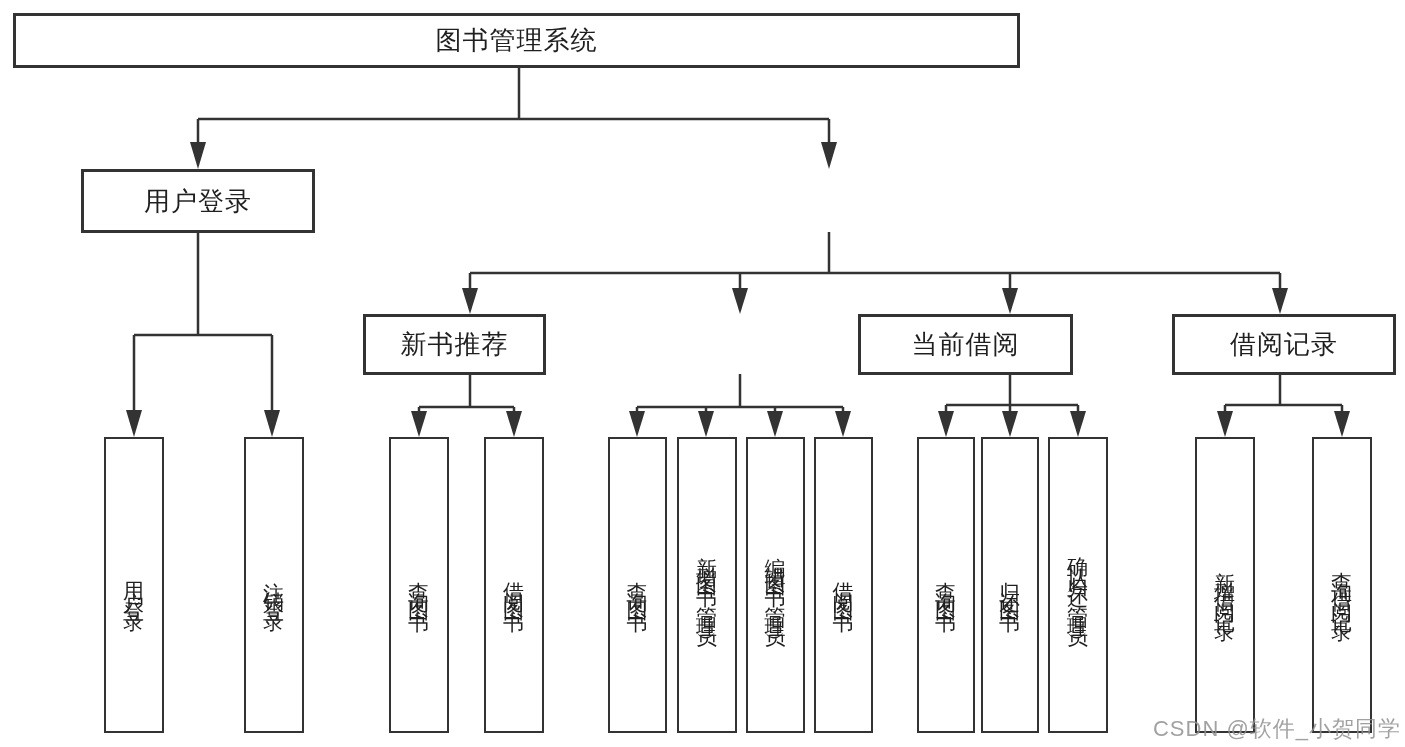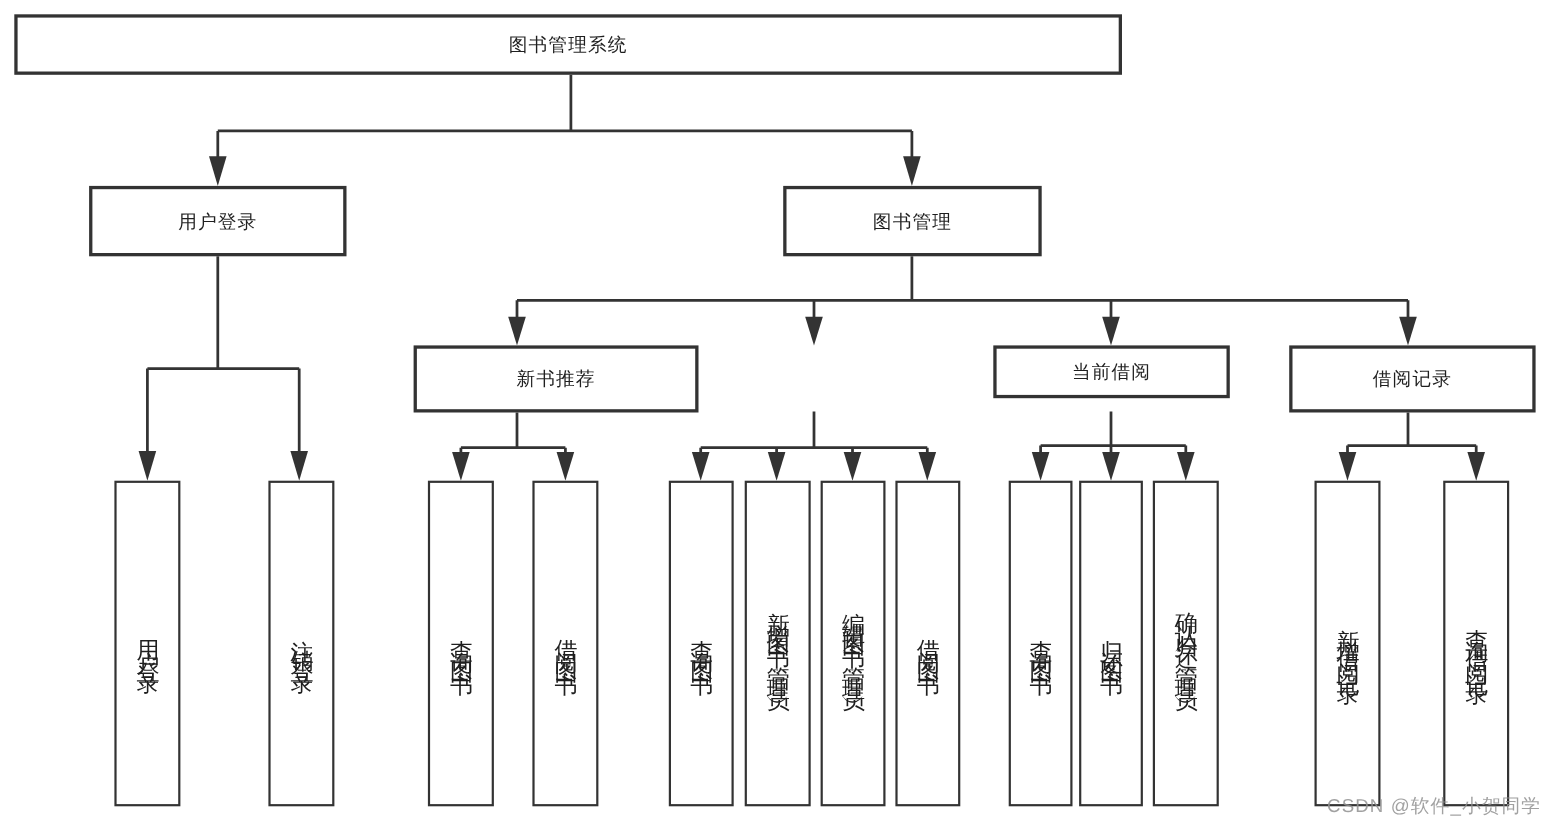--- a/index.html
+++ b/index.html
@@ -21,34 +21,34 @@
     position: absolute;
     box-sizing: border-box;
     background: #ffffff;
     border: 3px solid #333333;
     color: #1f1f1f;
     display: flex;
     align-items: center;
     justify-content: center;
     text-align: center;
   }
-  .box.h { font-size: 17px; letter-spacing: 1px; }
+  .box.h { font-size: 26px; letter-spacing: 1px; }
   .box.v {
     border-width: 2.5px;
     writing-mode: vertical-rl;
     text-orientation: upright;
     font-size: 21px;
     letter-spacing: 10px;
     line-height: 1;
   }
   #watermark {
     position: absolute;
     right: 4px;
     bottom: 3px;
-    font-size: 17px;
+    font-size: 22px;
     color: rgba(145, 145, 145, 0.85);
     letter-spacing: 1px;
     white-space: nowrap;
     z-index: 5;
   }
 </style>
 </head>
 <body>
 
 <div id="canvas">
@@ -82,24 +82,23 @@
       <polygon points="1002,411 1018,411 1010,437"></polygon>
       <polygon points="1070,411 1086,411 1078,437"></polygon>
       <polygon points="1217,411 1233,411 1225,437"></polygon>
       <polygon points="1334,411 1350,411 1342,437"></polygon>
     </g>
   </svg>
 
   <div class="box h" style="left:13px; top:13px; width:1007px; height:55px">图书管理系统</div>
 
   <div class="box h" style="left:81px; top:169px; width:234px; height:64px">用户登录</div>
-  <div class="box h" style="left:712px; top:169px; width:235px; height:64px">图书管理</div>
 
-  <div class="box h" style="left:376px; top:314px; width:259px; height:61px">新书推荐</div>
-  <div class="box h" style="left:903px; top:314px; width:215px; height:48px">当前借阅</div>
+  <div class="box h" style="left:363px; top:314px; width:183px; height:61px">新书推荐</div>
+  <div class="box h" style="left:858px; top:314px; width:215px; height:61px">当前借阅</div>
   <div class="box h" style="left:1172px; top:314px; width:224px; height:61px">借阅记录</div>
 
   <div class="box v" style="left:104px; top:437px; width:60px; height:296px">用户登录</div>
   <div class="box v" style="left:244px; top:437px; width:60px; height:296px">注销登录</div>
 
   <div class="box v" style="left:389px; top:437px; width:60px; height:296px">查询图书</div>
   <div class="box v" style="left:484px; top:437px; width:60px; height:296px">借阅图书</div>
 
   <div class="box v" style="left:608px; top:437px; width:59px; height:296px">查询图书</div>
   <div class="box v" style="left:677px; top:437px; width:60px; height:296px">新增图书（管理员）</div>

